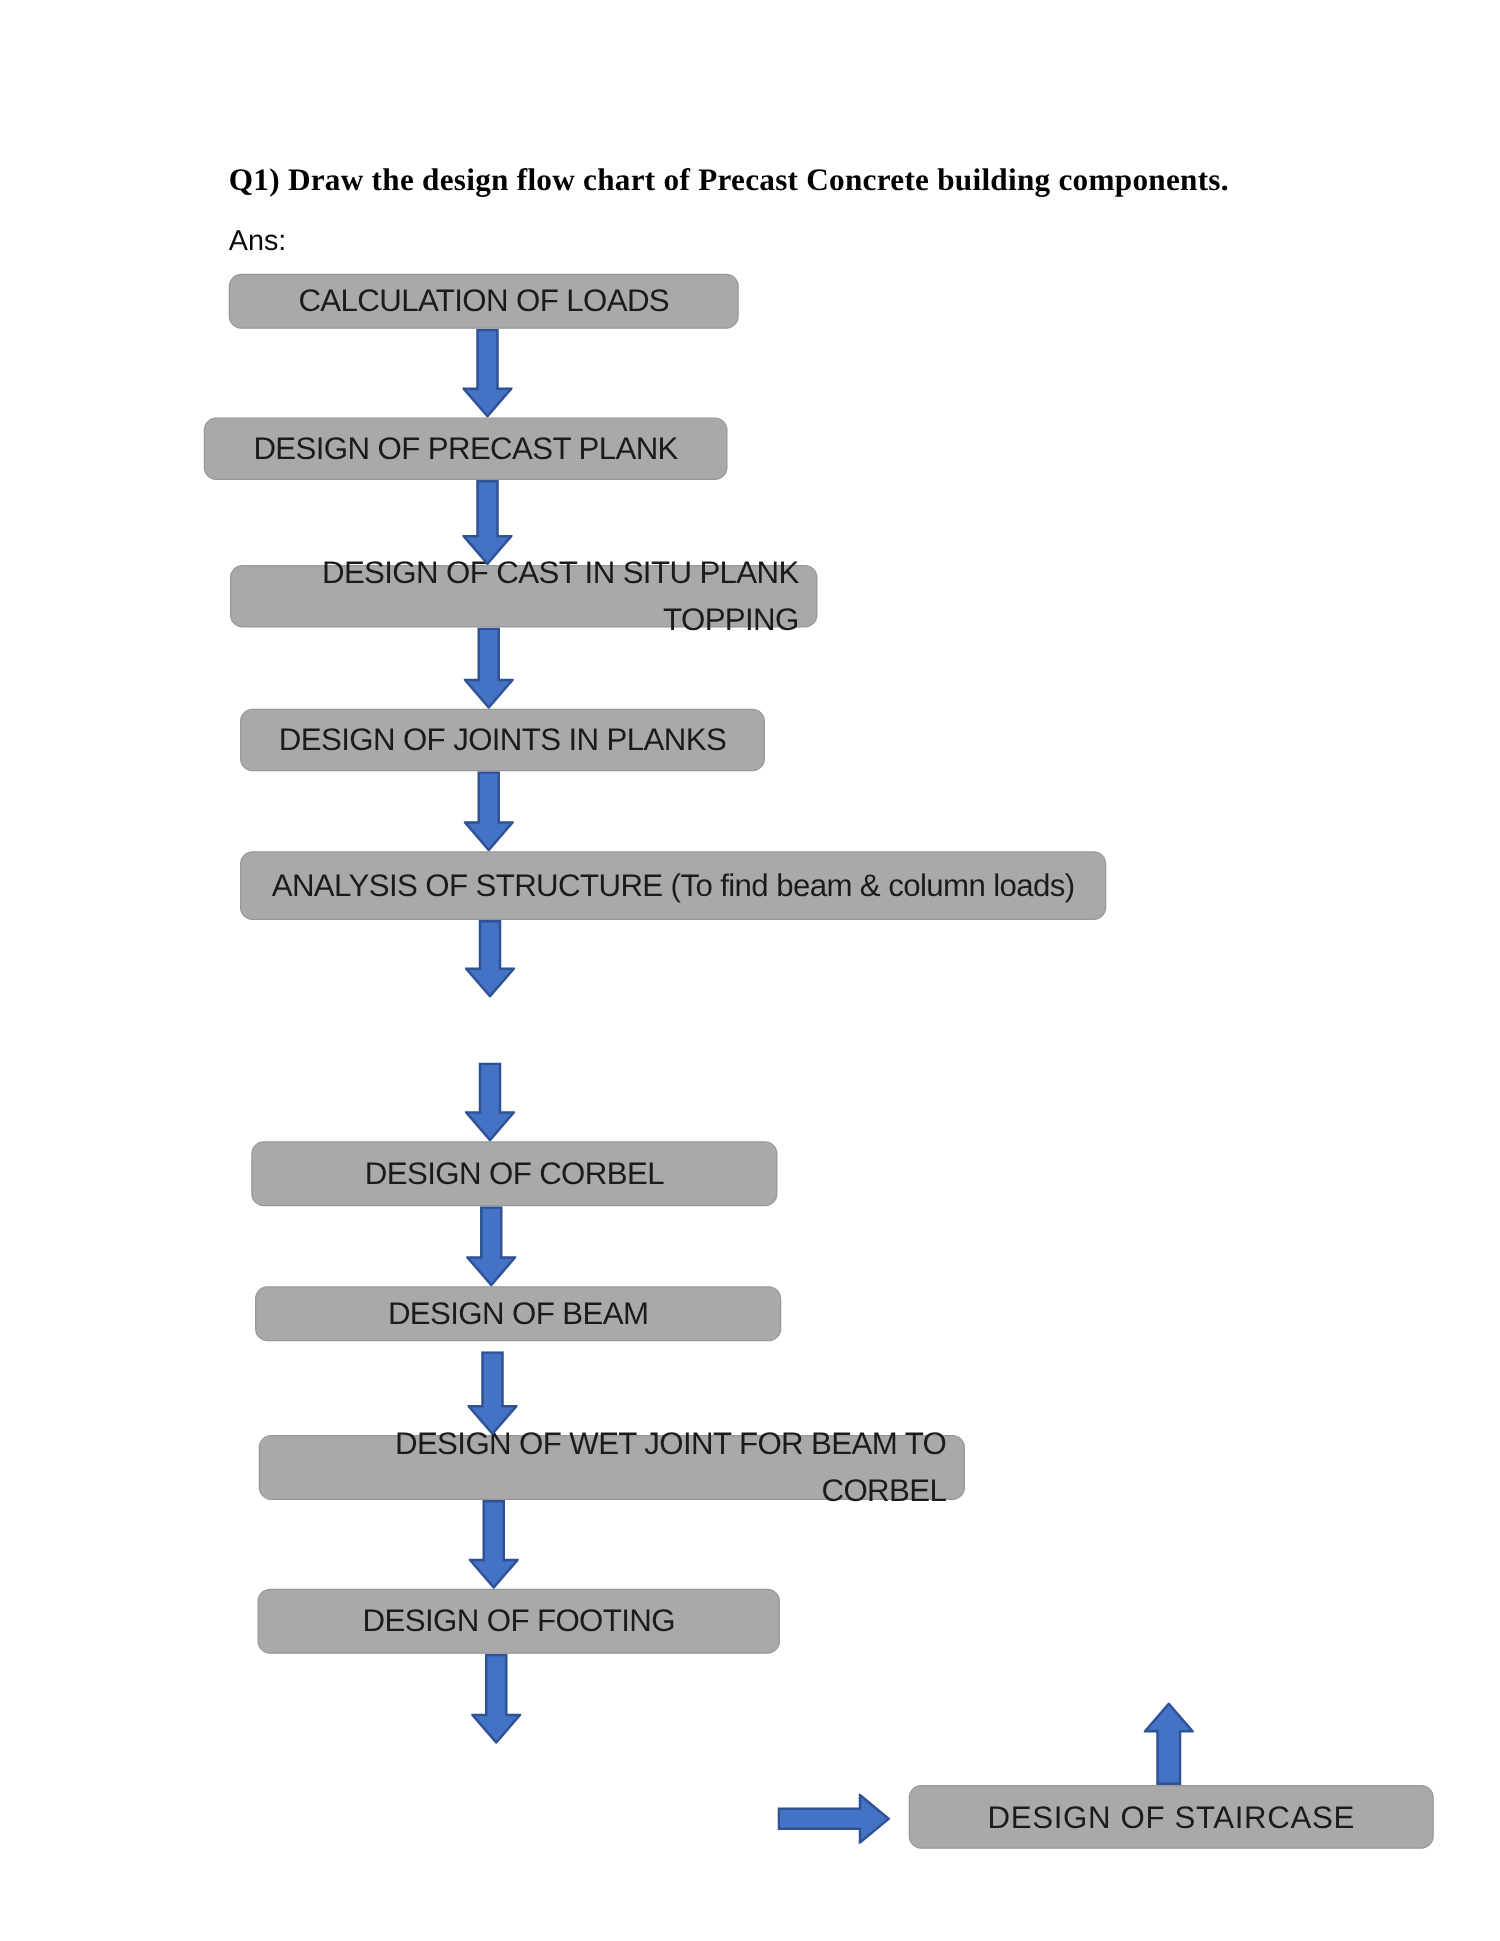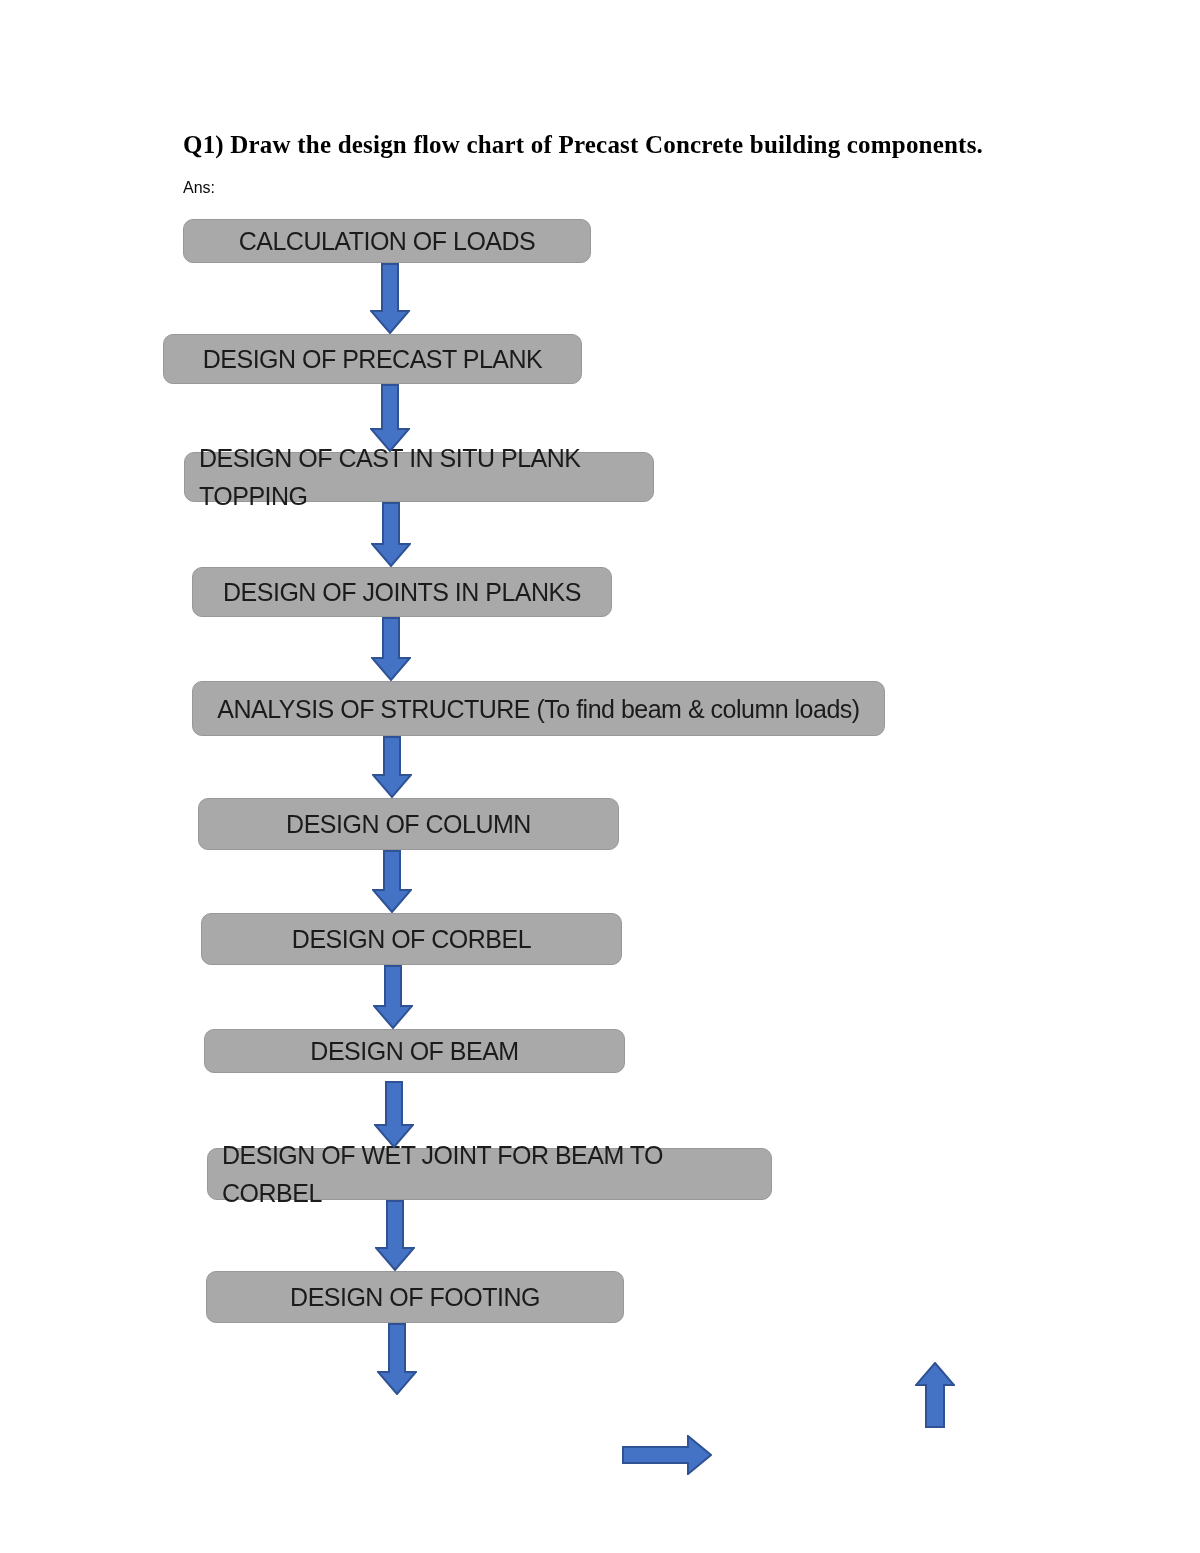--- a/index.html
+++ b/index.html
@@ -17,33 +17,33 @@
     font-family:"Liberation Serif",serif;
     font-weight:bold;
     font-size:25px;
     color:#000;
     white-space:nowrap;
     letter-spacing:0.2px;
   }
   .ans-label{
     position:absolute;
     left:183px; top:179px;
-    font-size:16px;
+    font-size:23px;
     color:#0a0a0a;
   }
   .node{
     position:absolute;
     box-sizing:border-box;
     background:var(--node-fill,#a9a9a9);
     border:1px solid #989898;
     border-radius:10px;
     display:flex;
     align-items:center;
     justify-content:center;
-    text-align:left;
+    text-align:right;
     padding:4px 14px;
     color:var(--node-text,#1b1b1b);
     font-size:25px;
     letter-spacing:-0.5px;
     line-height:1.52;
   }
   .arrow{position:absolute;pointer-events:none;}
 </style>
 </head>
 <body>
@@ -66,42 +66,42 @@
   </div>
 
   <div class="node" style="left:192px;top:681px;width:693px;height:55px;">
     <span>ANALYSIS OF STRUCTURE (To find beam &amp; column loads)</span>
   </div>
 
   <div class="node" style="left:192px;top:567px;width:420px;height:50px;">
     <span>DESIGN OF JOINTS IN PLANKS</span>
   </div>
 
-  <div class="node" style="left:198px;top:798px;width:421px;height:52px;">
-    <span>DESIGN OF COLUMN</span>
-  </div>
 
   <div class="node" style="left:201px;top:913px;width:421px;height:52px;">
     <span>DESIGN OF CORBEL</span>
   </div>
 
   <div class="node" style="left:204px;top:1029px;width:421px;height:44px;">
     <span>DESIGN OF BEAM</span>
   </div>
 
   <div class="node" style="left:207px;top:1148px;width:565px;height:52px;">
     <span>DESIGN OF WET JOINT FOR BEAM TO CORBEL</span>
   </div>
 
   <div class="node" style="left:206px;top:1271px;width:418px;height:52px;">
     <span>DESIGN OF FOOTING</span>
   </div>
 
 
 
+  <div class="node" style="left:727px;top:1428px;width:420px;height:51px;letter-spacing:0.5px;">
+    <span>DESIGN OF STAIRCASE</span>
+  </div>
 
 <svg width="40" height="71" class="arrow" style="left: 370px; top: 263px;">
       <polygon points="12,1 28,1 28,48 39,48 20,70 1,48 12,48" fill="#4472c4" stroke="#2e5293" stroke-width="2"></polygon>
     </svg>
     <svg width="40" height="68" class="arrow" style="left: 370px; top: 384px;">
       <polygon points="12,1 28,1 28,45 39,45 20,67 1,45 12,45" fill="#4472c4" stroke="#2e5293" stroke-width="2"></polygon>
     </svg>
     <svg width="40" height="65" class="arrow" style="left: 371px; top: 502px;">
       <polygon points="12,1 28,1 28,42 39,42 20,64 1,42 12,42" fill="#4472c4" stroke="#2e5293" stroke-width="2"></polygon>
     </svg>

